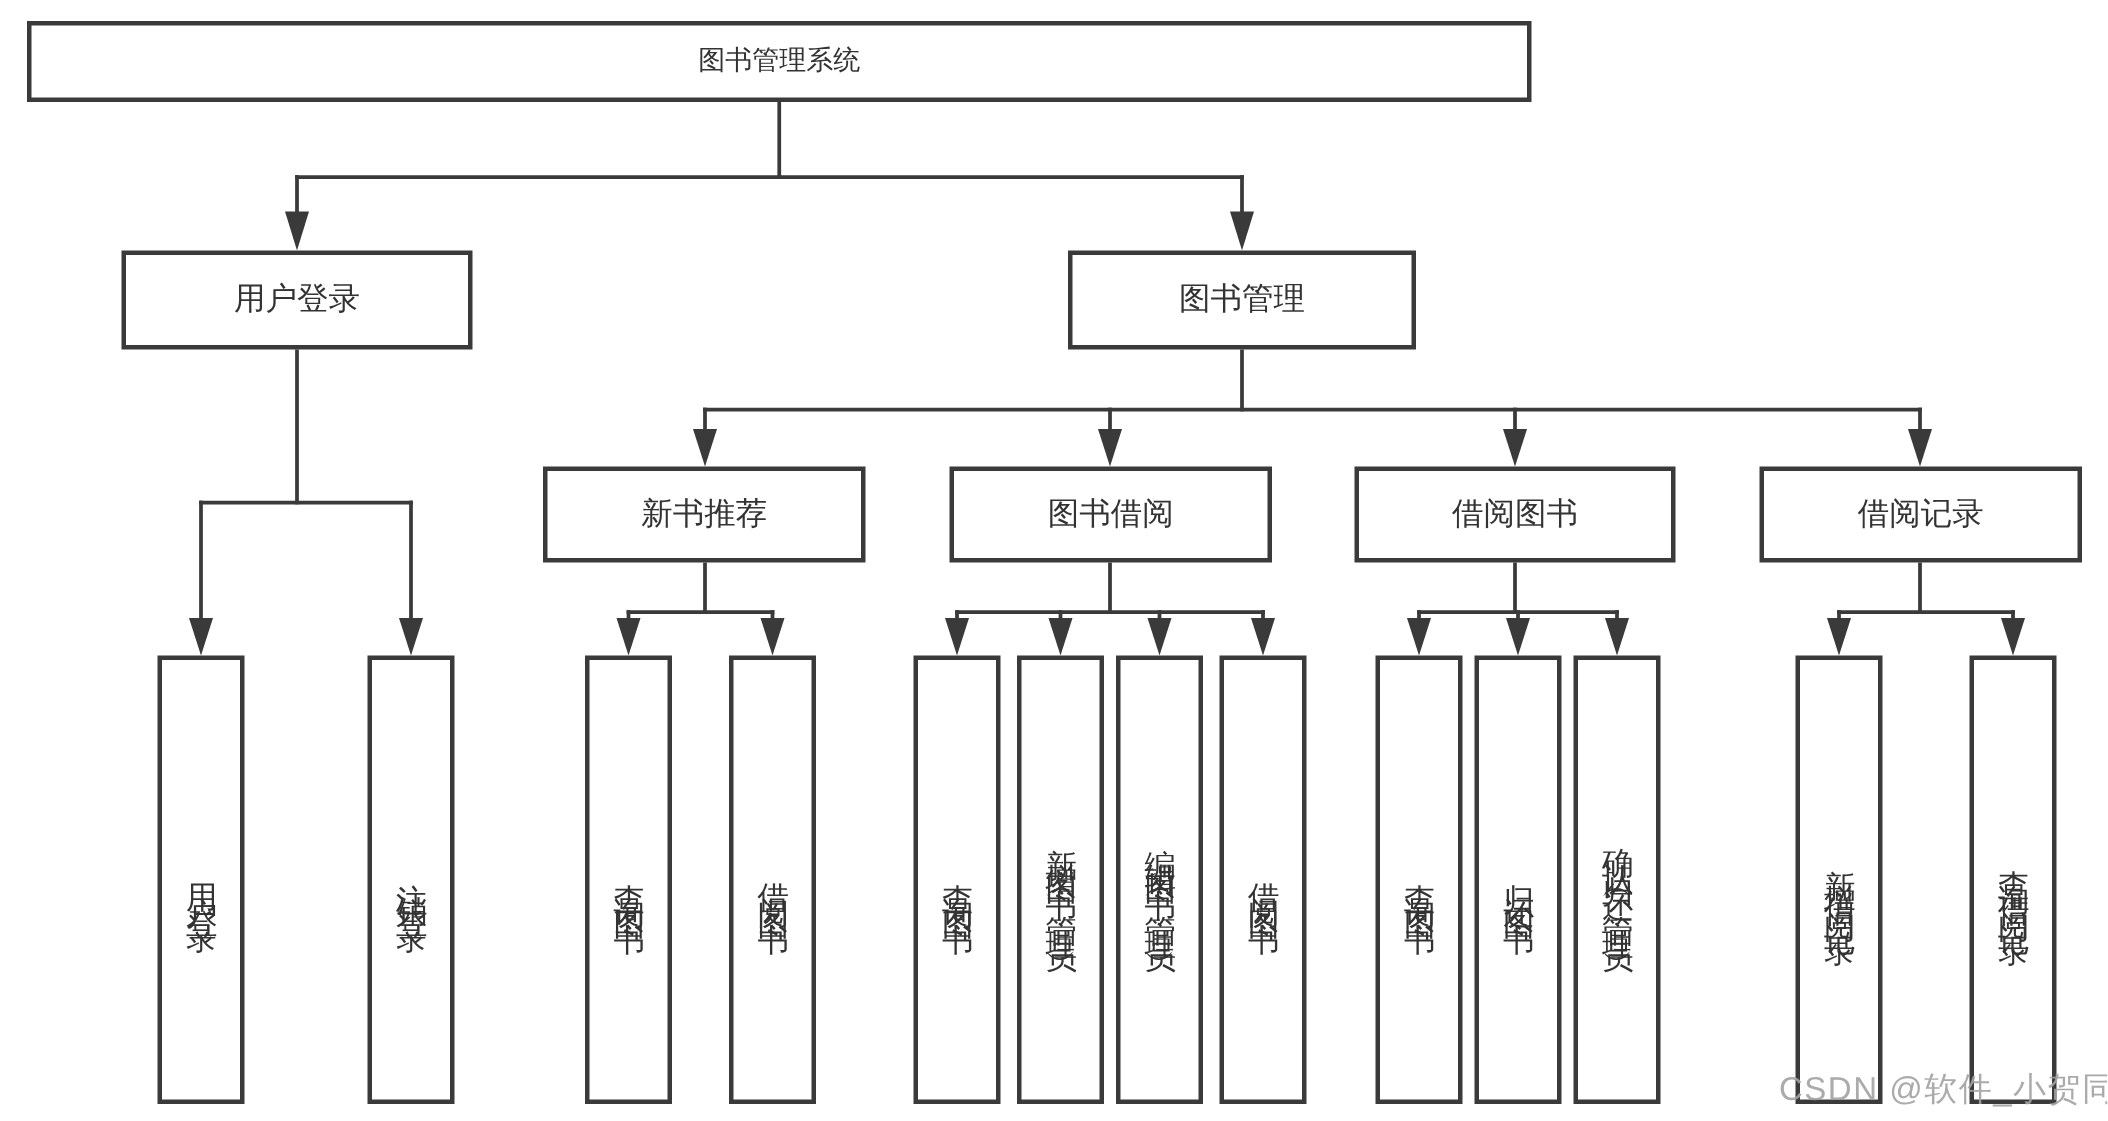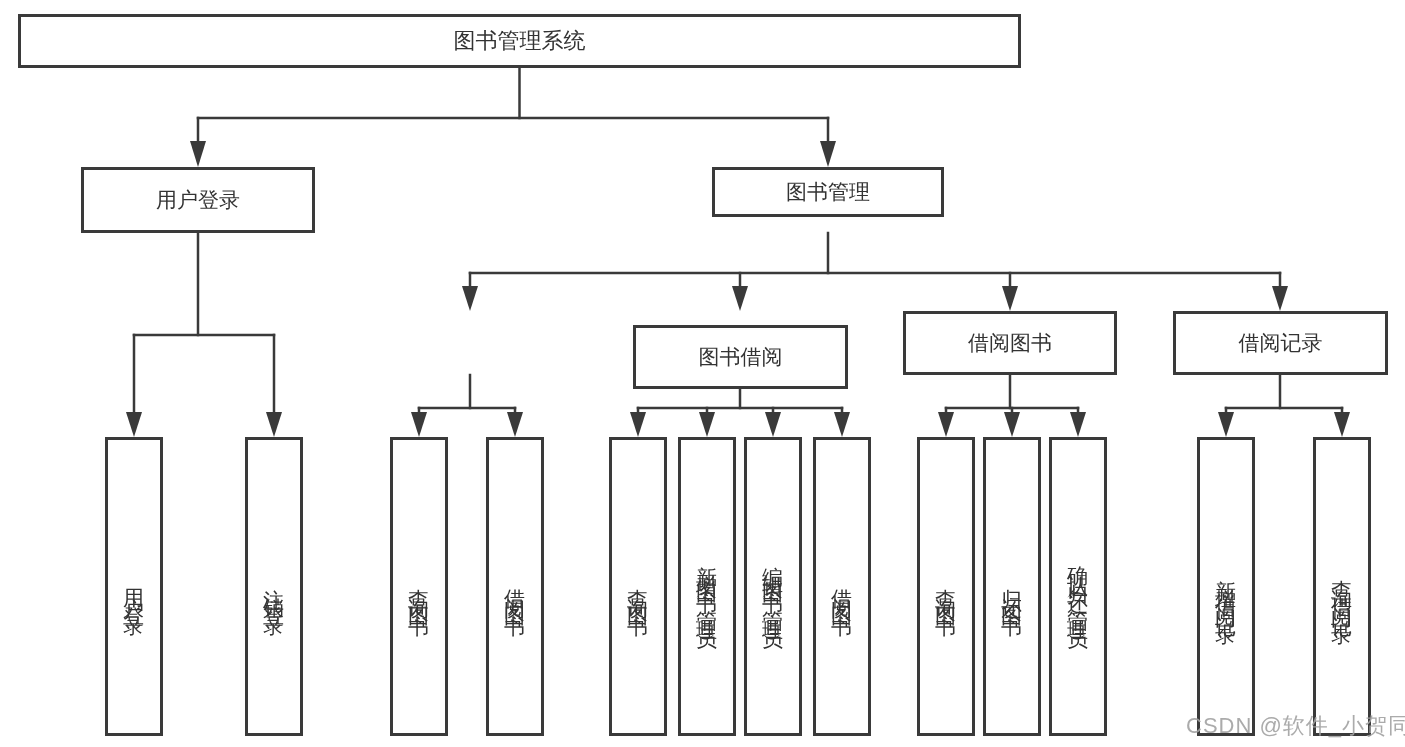--- a/index.html
+++ b/index.html
@@ -11,21 +11,21 @@
     font-family:"Liberation Sans","DejaVu Sans",sans-serif;
   }
   .connectors{position:absolute;left:0;top:0;z-index:1;}
   .node{
     position:absolute;box-sizing:border-box;
     border:3px solid #3a3a3a;background:#fff;
     display:flex;align-items:center;justify-content:center;
     color:#333;z-index:2;text-align:center;
   }
   .h{font-size:21px;line-height:1.2;}
-  .root{font-size:22px;}
+  .root{font-size:18px;}
   .v{
     writing-mode:vertical-rl;text-orientation:mixed;
     font-size:21px;line-height:1;letter-spacing:9px;
     padding-top:6px;
   }
   .watermark{
     position:absolute;left:1186px;top:711px;z-index:3;
     font-size:22px;color:#a2a2a2;opacity:.9;letter-spacing:1px;
     white-space:nowrap;
   }
@@ -97,23 +97,24 @@
       <polygon points="1004,412 1020,412 1012,437"></polygon>
       <polygon points="1070,412 1086,412 1078,437"></polygon>
       <polygon points="1218,412 1234,412 1226,437"></polygon>
       <polygon points="1334,412 1350,412 1342,437"></polygon>
     </g>
   </svg>
 
   <div class="node h root" style="left:18px;top:14px;width:1003px;height:54px">图书管理系统</div>
 
   <div class="node h" style="left:81px;top:167px;width:234px;height:66px">用户登录</div>
-  <div class="node h" style="left:712px;top:167px;width:232px;height:50px">图书管理</div>
+  <div class="node h" style="left:712px;top:167px;width:232px;height:66px">图书管理</div>
 
-  <div class="node h" style="left:633px;top:325px;width:215px;height:64px">图书借阅</div>
+  <div class="node h" style="left:362px;top:311px;width:215px;height:64px">新书推荐</div>
+  <div class="node h" style="left:633px;top:311px;width:215px;height:64px">图书借阅</div>
   <div class="node h" style="left:903px;top:311px;width:214px;height:64px">借阅图书</div>
   <div class="node h" style="left:1173px;top:311px;width:215px;height:64px">借阅记录</div>
 
   <div class="node v" style="left:105px;top:437px;width:58px;height:299px">用户登录</div>
   <div class="node v" style="left:245px;top:437px;width:58px;height:299px">注销登录</div>
 
   <div class="node v" style="left:390px;top:437px;width:58px;height:299px">查询图书</div>
   <div class="node v" style="left:486px;top:437px;width:58px;height:299px">借阅图书</div>
 
   <div class="node v" style="left:609px;top:437px;width:58px;height:299px">查询图书</div>

